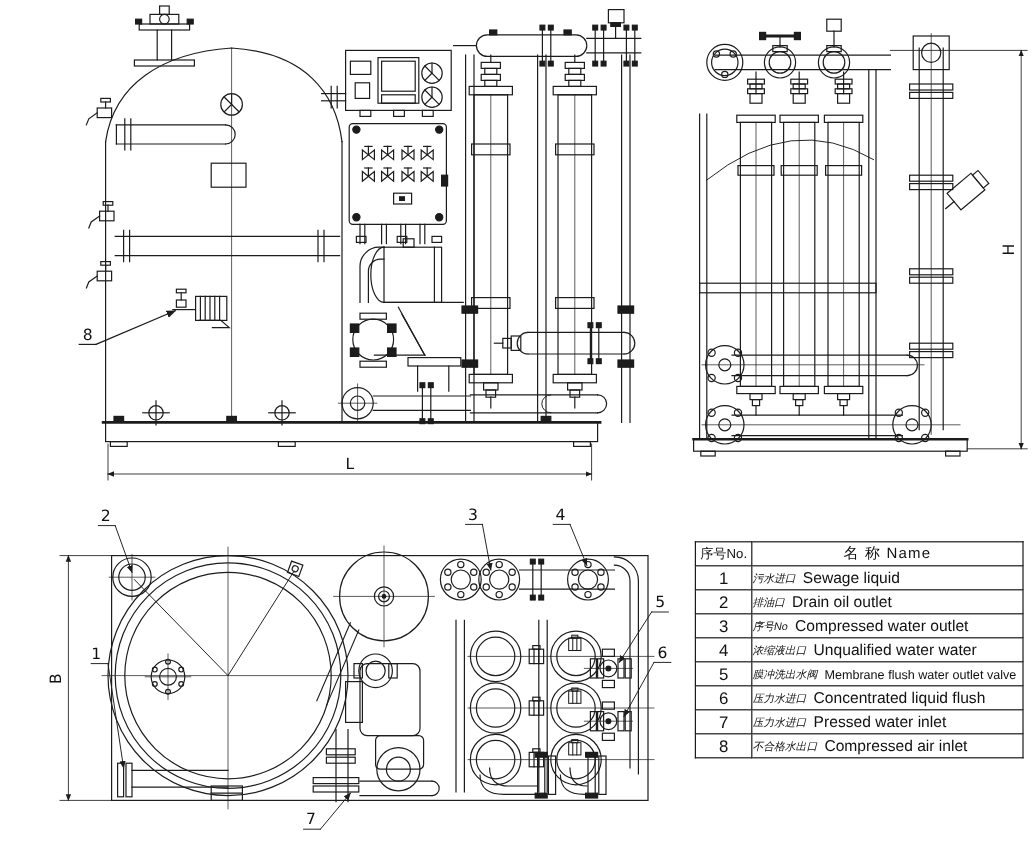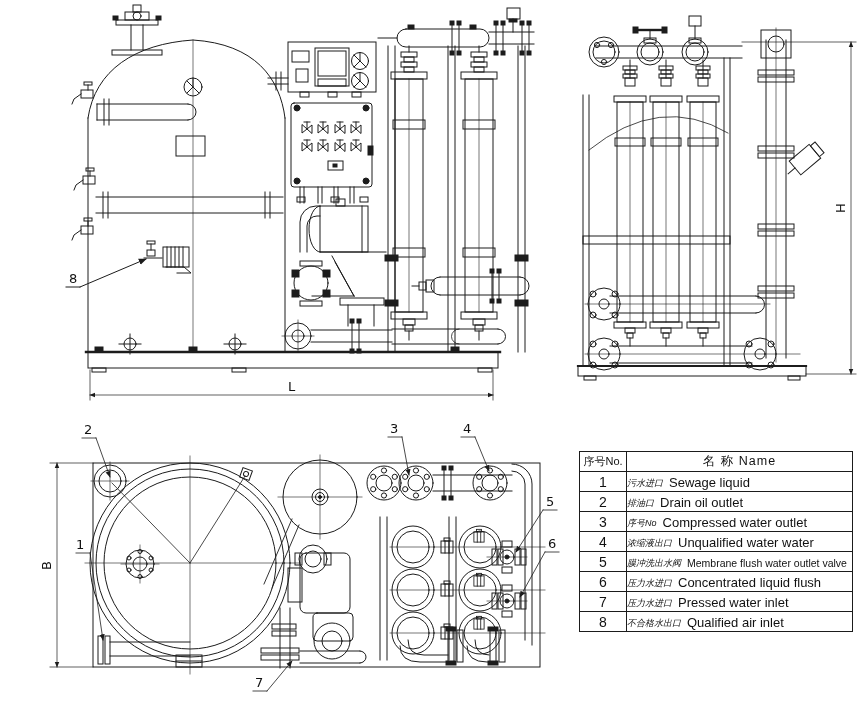--- a/index.html
+++ b/index.html
@@ -623,18 +623,18 @@
         <tr>
           <td class="no-cell">6</td>
           <td class="name-cell"><span class="cn">压力水进口</span><span class="en">Concentrated liquid flush</span></td>
         </tr>
         <tr>
           <td class="no-cell">7</td>
           <td class="name-cell"><span class="cn">压力水进口</span><span class="en">Pressed water inlet</span></td>
         </tr>
         <tr>
           <td class="no-cell">8</td>
-          <td class="name-cell"><span class="cn">不合格水出口</span><span class="en">Qualified air inlet</span></td>
+          <td class="name-cell"><span class="cn">不合格水出口</span><span class="en">Compressed air inlet</span></td>
         </tr>
       </tbody>
 </table>
 
 </div>
 
 </body></html>

